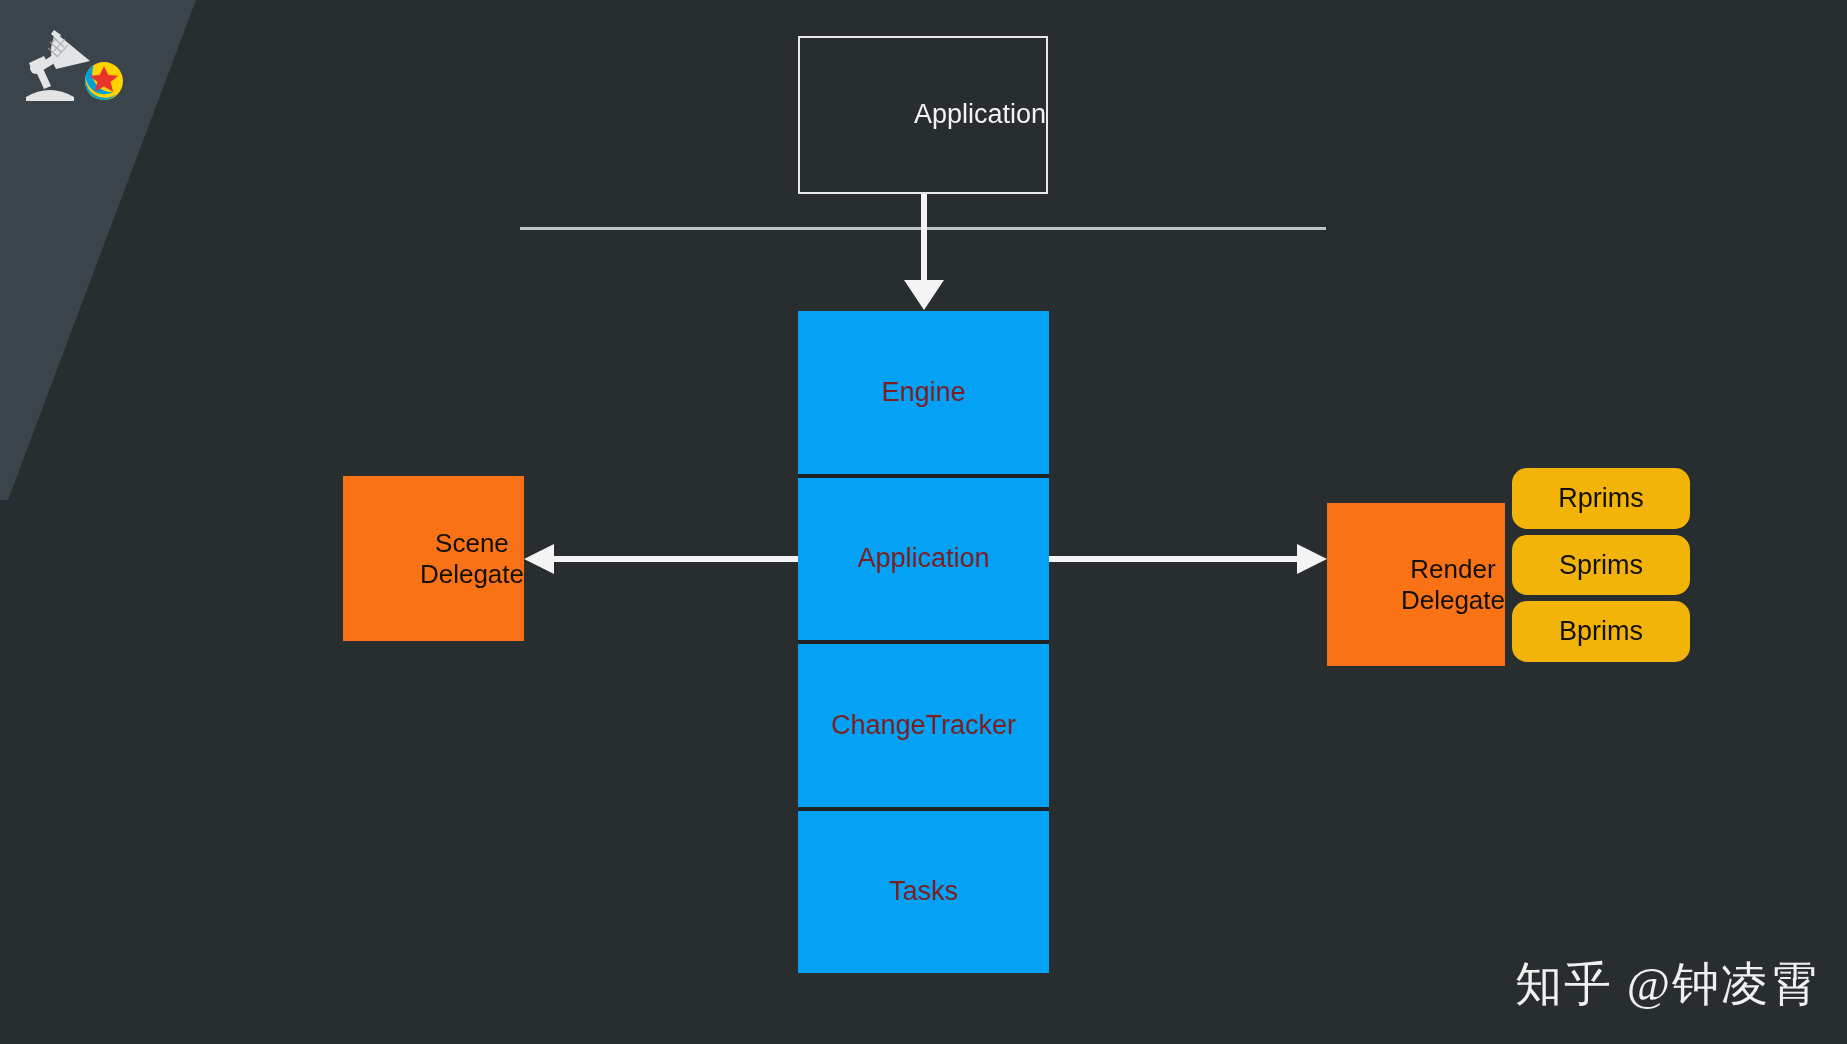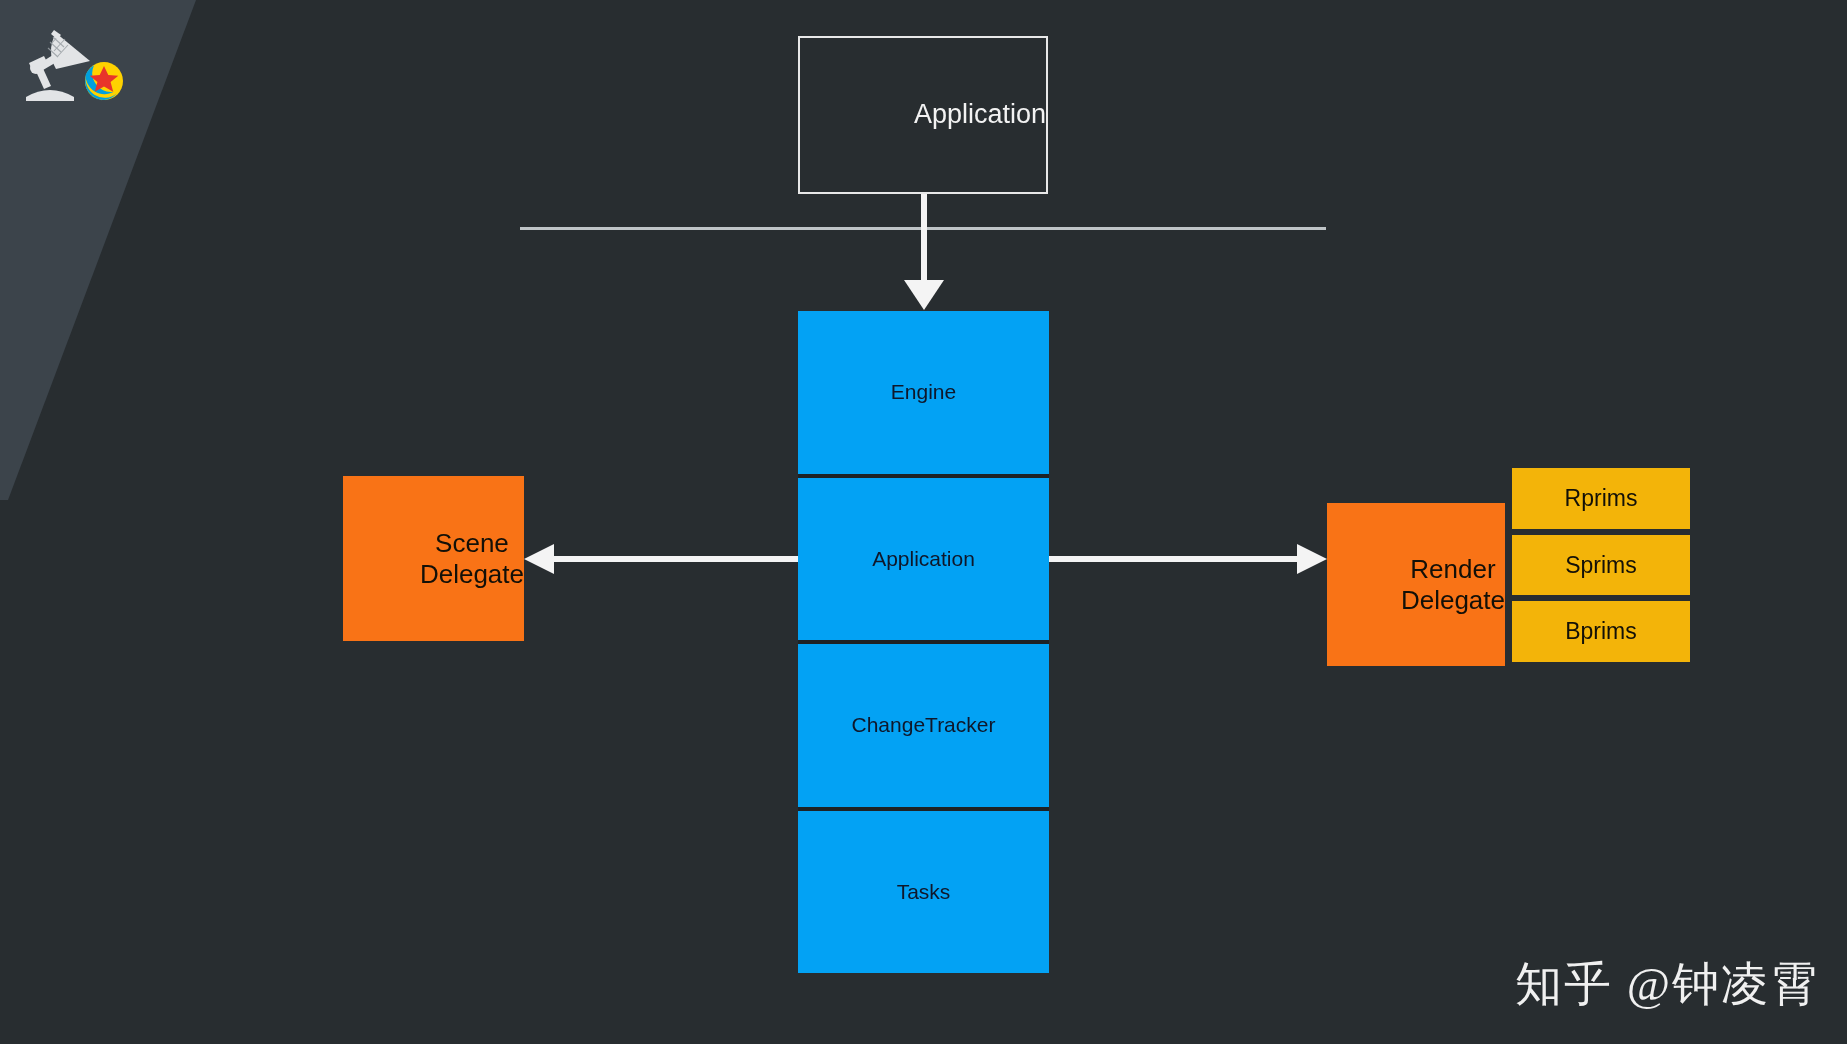--- a/index.html
+++ b/index.html
@@ -67,25 +67,25 @@
     left: 798px;
     top: 311px;
     width: 251px;
     height: 662px;
     display: flex;
     flex-direction: column;
   }
   .blue-cell {
     flex: 1 1 0;
     background: #03a2f4;
-    color: #0f172a;
+    color: #7f1d1d;
     display: flex;
     align-items: center;
     justify-content: center;
-    font-size: 21px;
+    font-size: 27px;
     border-bottom: 4px solid #1e2225;
     box-sizing: border-box;
   }
   .blue-cell:last-child { border-bottom: none; }
 
   .yellow {
     background: #f97316;
     color: #131008;
   }
 
@@ -116,21 +116,22 @@
     flex-direction: column;
     gap: 6px;
   }
   .prim-cell {
     flex: 1 1 0;
     background: #f3b409;
     color: #131008;
     display: flex;
     align-items: center;
     justify-content: center;
-    font-size: 23px;
+    font-size: 27px;
+    border-radius: 15px;
   }
 
   
   .hline {
     position: absolute;
     left: 520px;
     top: 227px;
     width: 806px;
     height: 3px;
     background: #bfc4c7;

